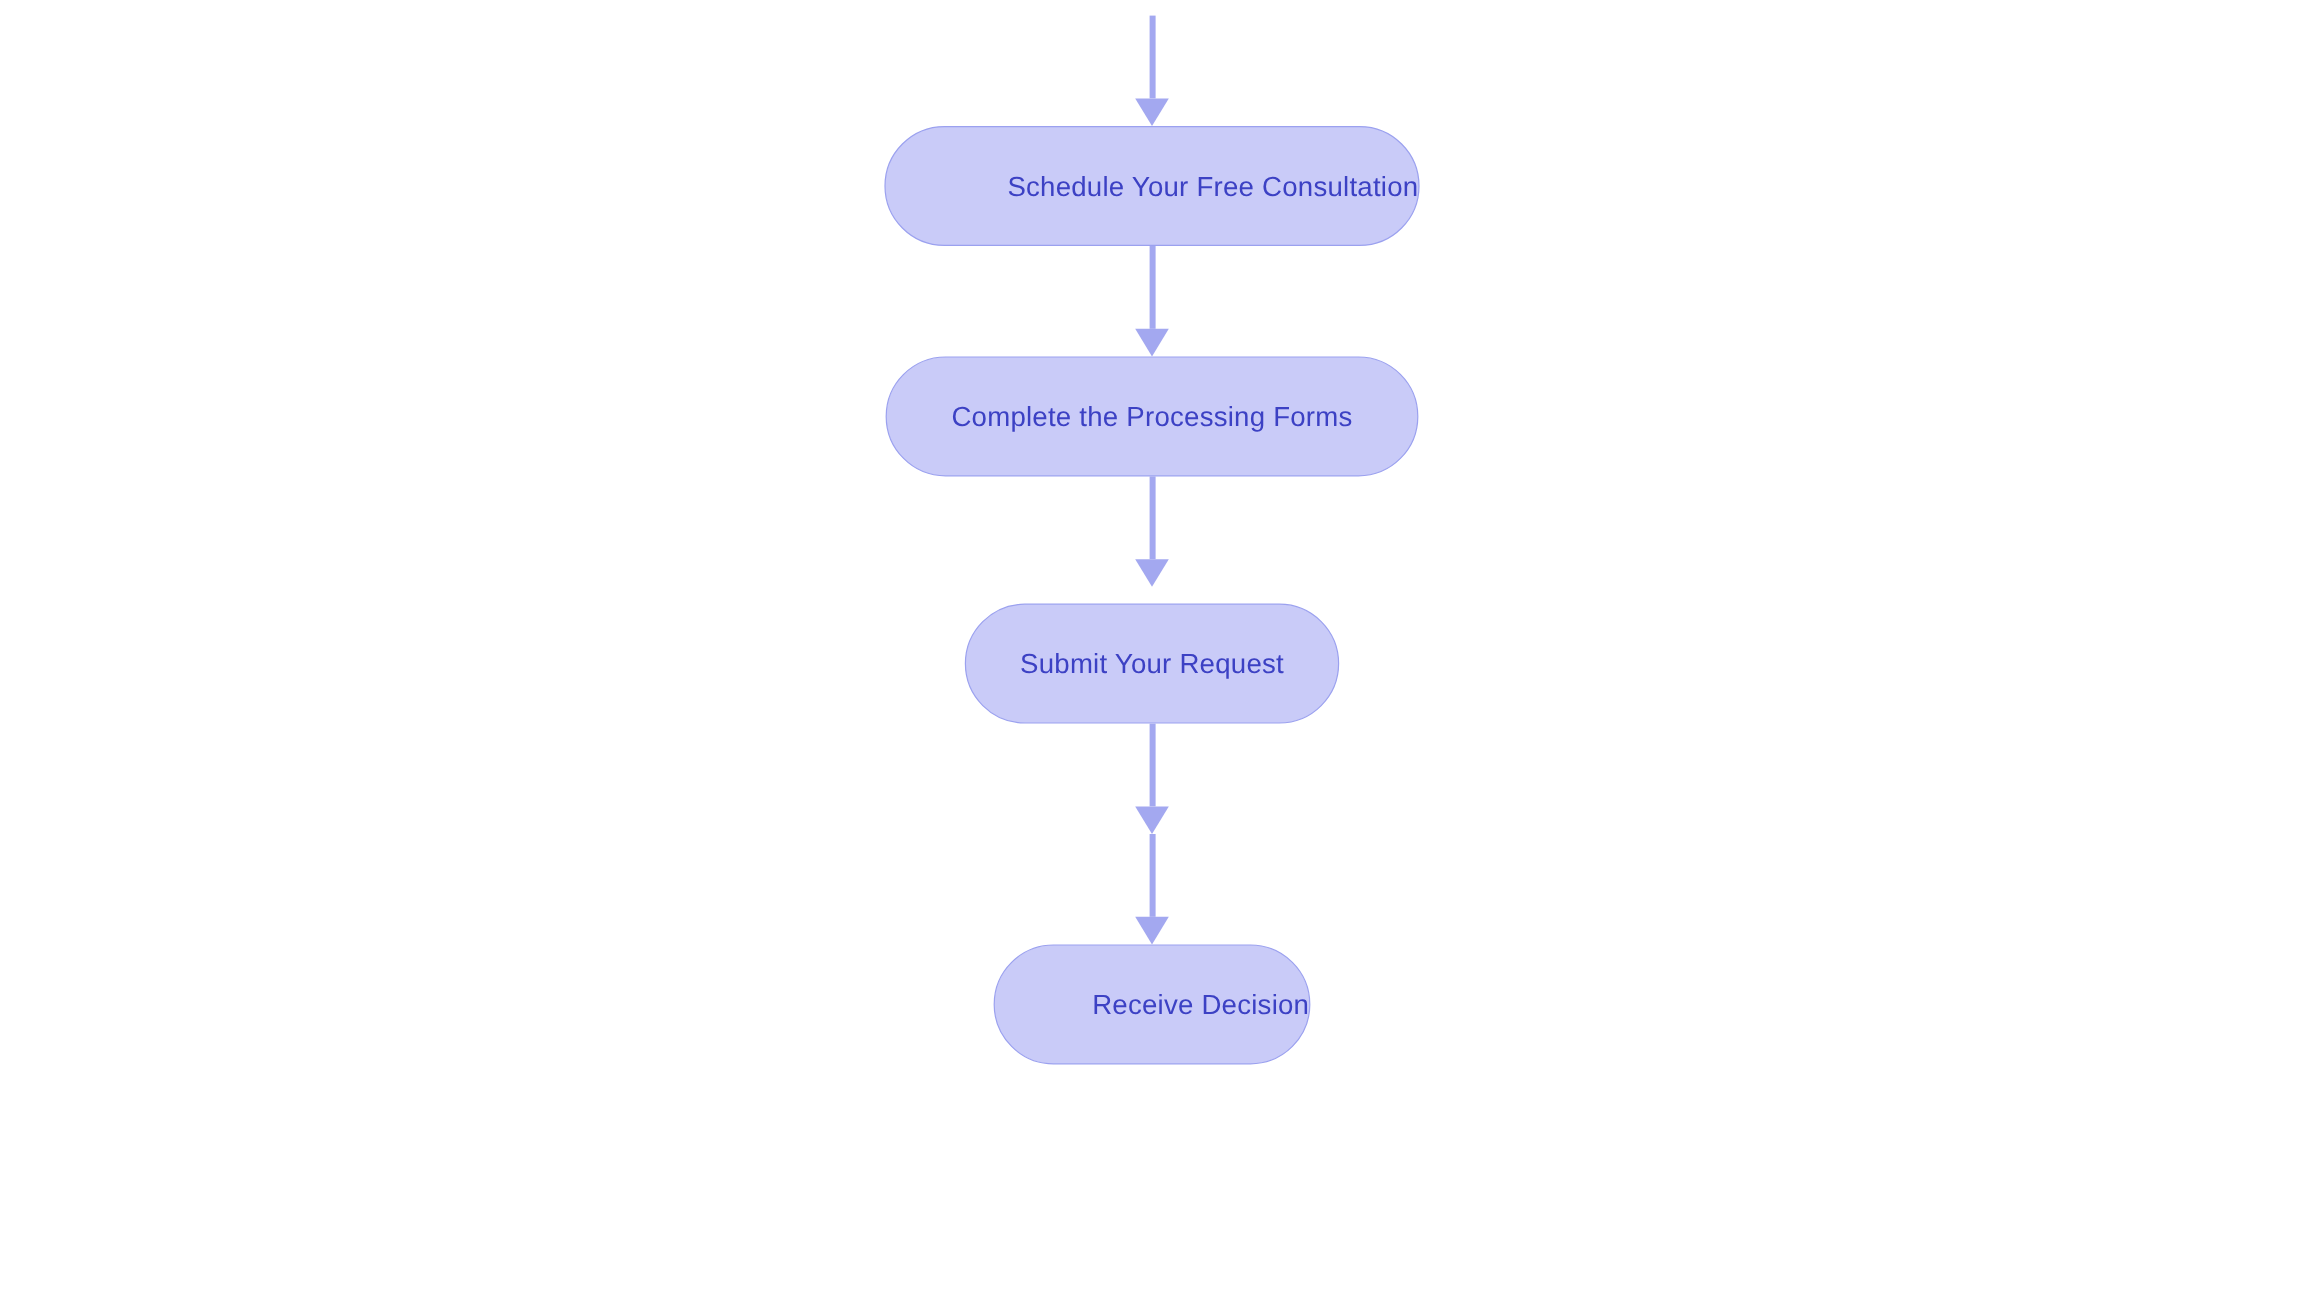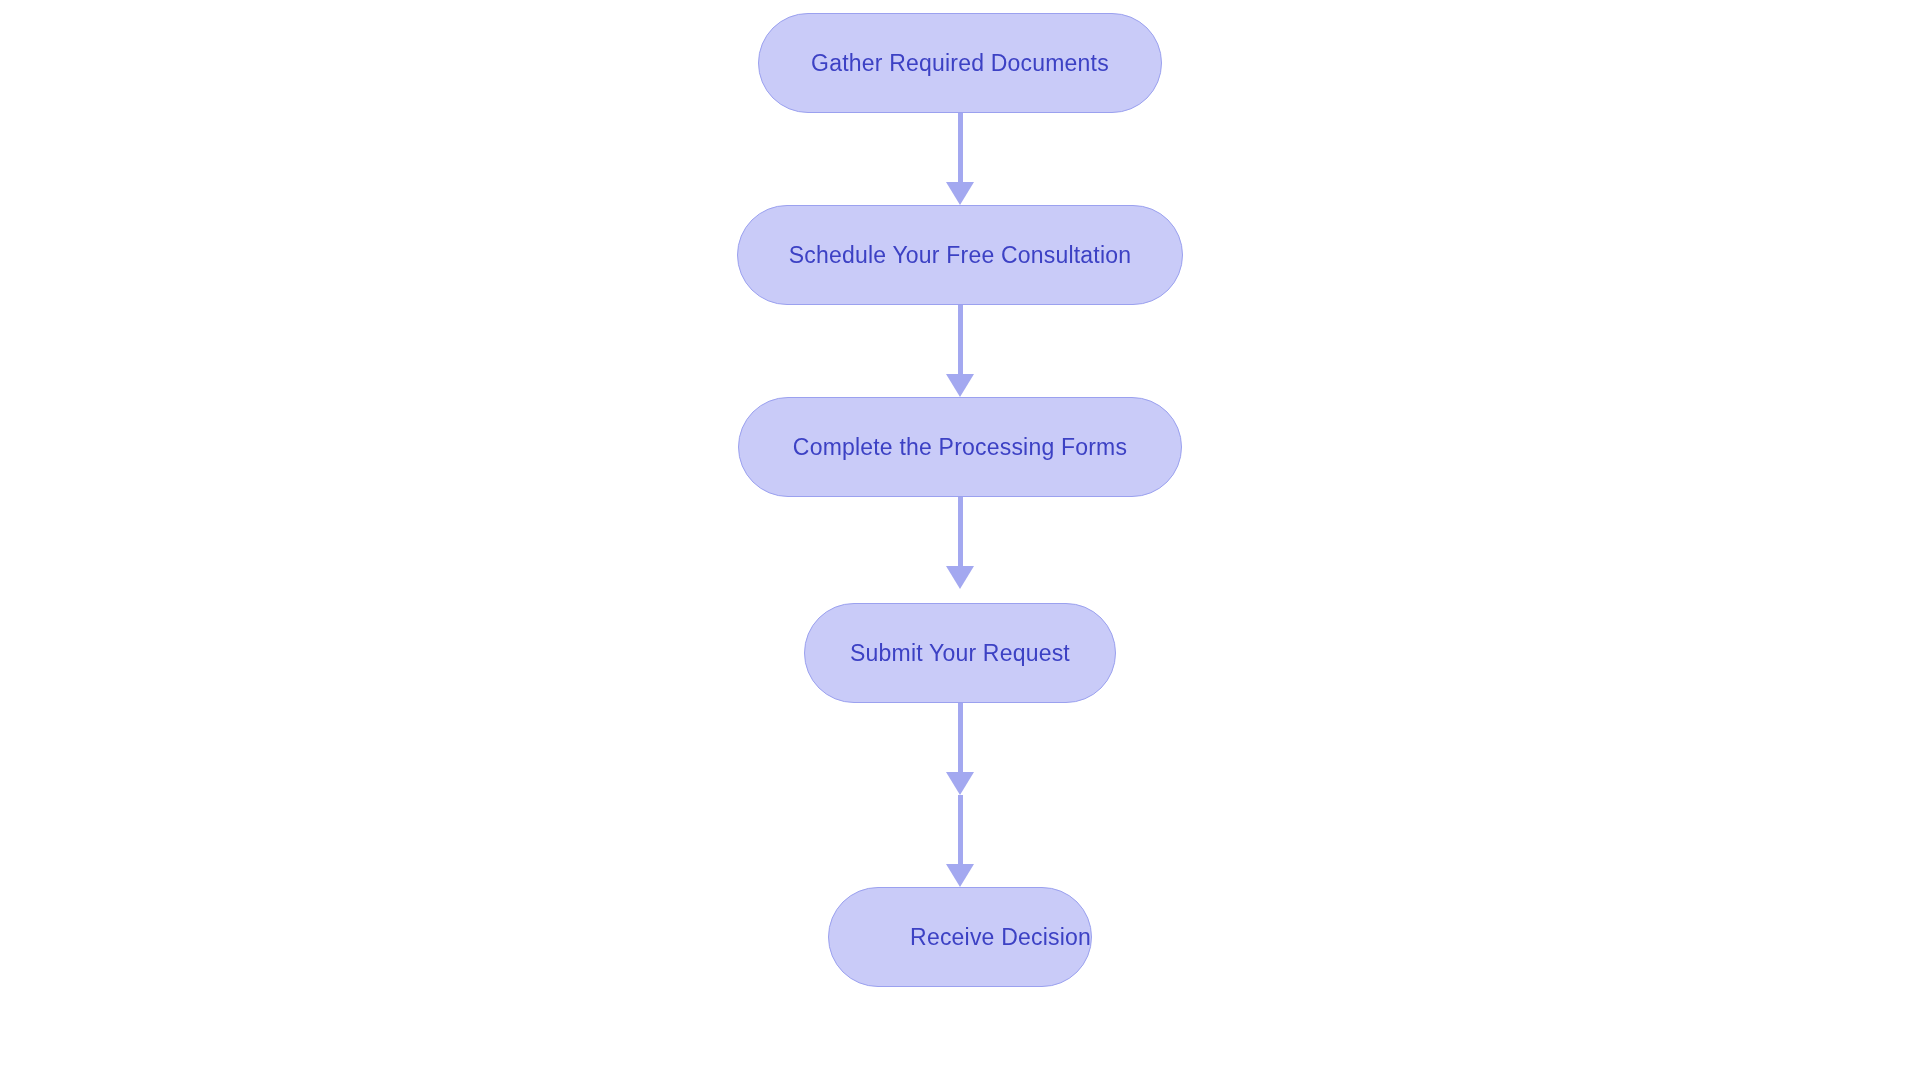--- a/index.html
+++ b/index.html
@@ -30,21 +30,21 @@
     flex: 0 0 auto;
     height: 100px;
     border-radius: 50px;
     background: var(--node-fill, #c9cbf8);
     border: 1.5px solid var(--node-border, #9ba1ef);
     display: flex;
     align-items: center;
     justify-content: center;
   }
   .node-0 { width: 404px; }
-  .node-1 { width: 446px; }
+  .node-1 { width: 446px; justify-content: flex-end; }
   .node-2 { width: 444px; }
   .node-3 { width: 312px; margin-top: 14px; }
   .node-4 { width: 266px; }
   .node-5 { width: 264px; justify-content: flex-end; }
   .node-label {
     font-size: 23px;
     font-weight: 500;
     letter-spacing: 0.2px;
     color: var(--node-text, #3c41c4);
     white-space: nowrap;
@@ -67,23 +67,20 @@
     border-left: 14px solid transparent;
     border-right: 14px solid transparent;
     border-top: 23px solid var(--arrow, #a3a8f0);
   }
 </style>
 </head>
 <body>
 
 <div class="canvas">
 
-  <div class="node node-0">
-    <span class="node-label">Gather Required Documents</span>
-  </div>
 
   <div class="arrow">
     <div class="arrow-stem"></div>
     <div class="arrow-head"></div>
   </div>
 
   <div class="node node-1">
     <span class="node-label">Schedule Your Free Consultation</span>
   </div>
 

